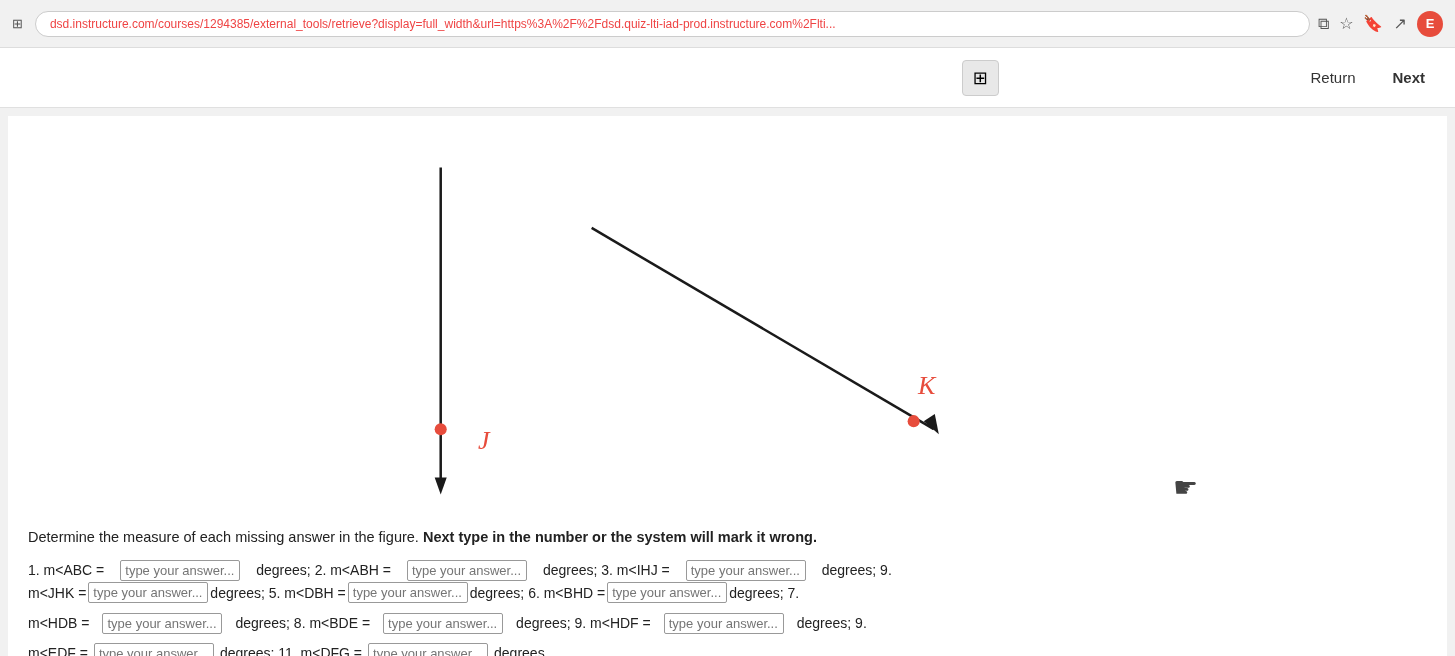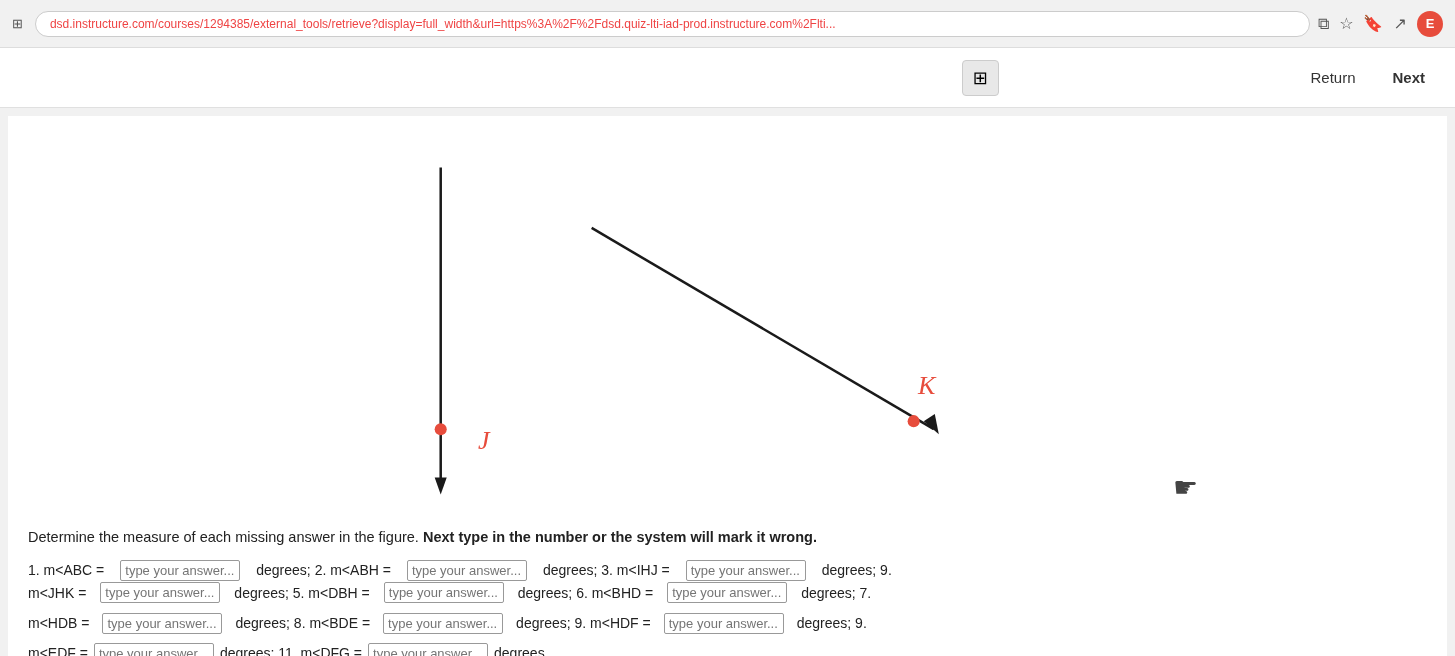--- a/index.html
+++ b/index.html
@@ -219,21 +219,21 @@
     <div style="display:flex; align-items:center; gap:16px; margin-bottom:0; flex-wrap:nowrap;">
       <span>1. m&lt;ABC =</span>
       <input class="answer-input" placeholder="type your answer..." style="">
       <span>degrees; 2. m&lt;ABH =</span>
       <input class="answer-input" placeholder="type your answer..." style="">
       <span>degrees; 3. m&lt;IHJ =</span>
       <input class="answer-input" placeholder="type your answer..." style="">
       <span>degrees; 9.</span>
     </div>
 
-    <div style="display:flex; align-items:center; gap:14px; margin-bottom:8px; flex-wrap:nowrap;">
+    <div style="display:flex; align-items:center; gap:2px; margin-bottom:8px; flex-wrap:nowrap;">
       <span>m&lt;JHK =</span>
       <input class="answer-input" placeholder="type your answer..." style="">
       <span>degrees; 5. m&lt;DBH =</span>
       <input class="answer-input" placeholder="type your answer..." style="">
       <span>degrees; 6. m&lt;BHD =</span>
       <input class="answer-input" placeholder="type your answer..." style="">
       <span>degrees; 7.</span>
     </div>
 
     <div style="display:flex; align-items:center; gap:13px; margin-bottom:8px; flex-wrap:nowrap;">

